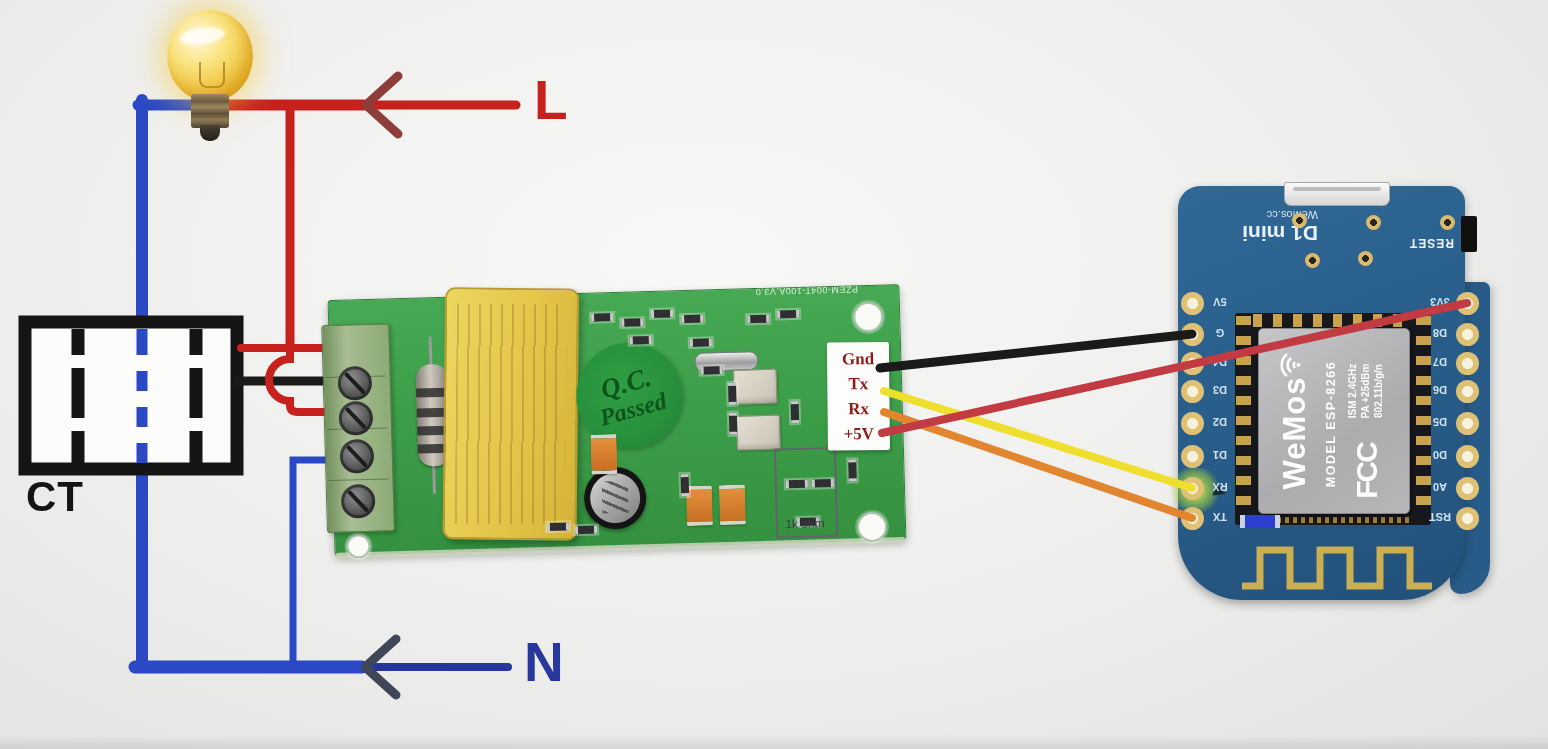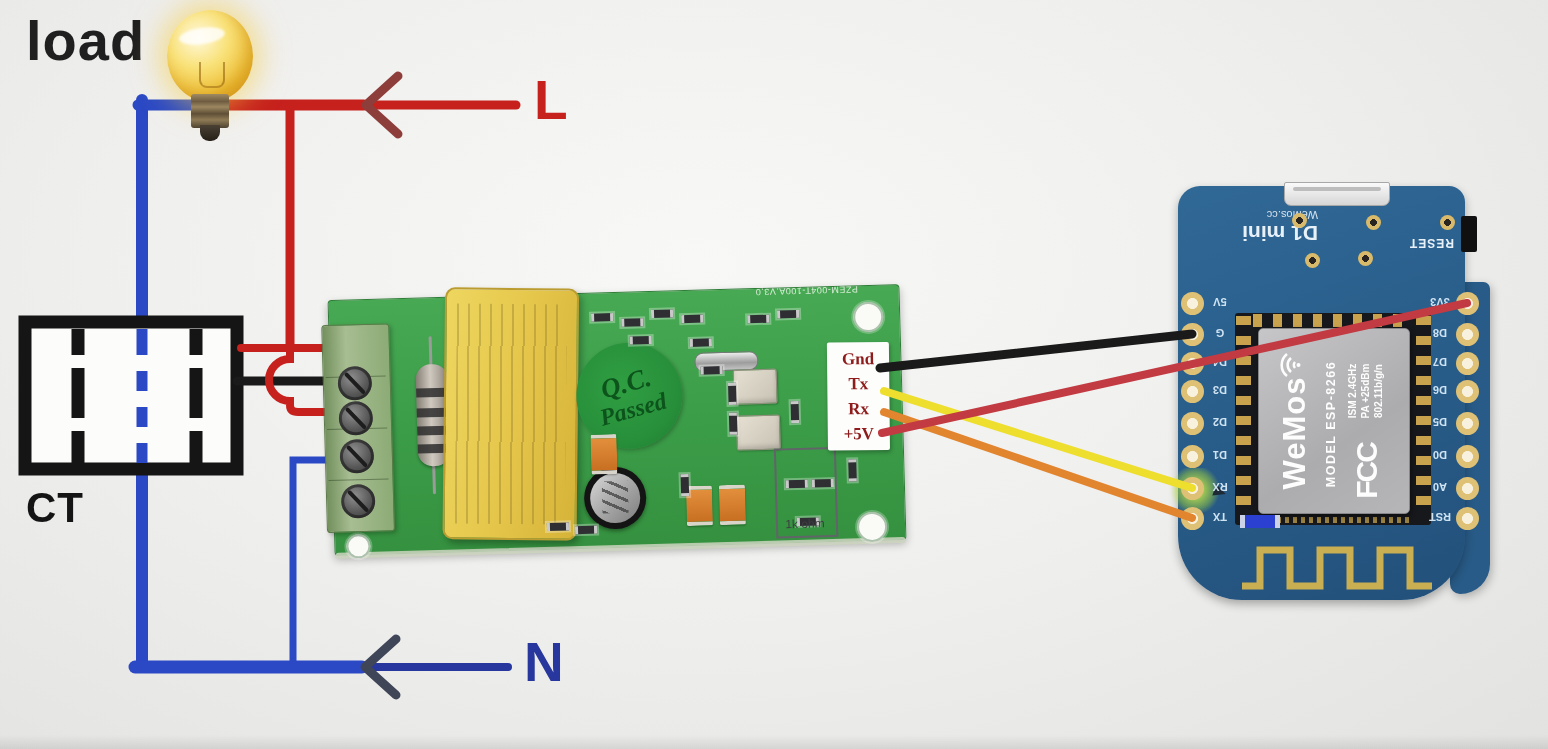--- a/index.html
+++ b/index.html
@@ -7,21 +7,21 @@
     font-family:"Liberation Sans",sans-serif;
     background:radial-gradient(ellipse at 45% 35%, #f8f8f7 0%, #efefee 50%, #e2e2e1 100%);}
   #canvas::after{content:"";position:absolute;left:0;bottom:0;width:100%;height:14px;
     background:linear-gradient(180deg,rgba(0,0,0,0),rgba(0,0,0,.09));pointer-events:none;}
   .abs{position:absolute;}
   svg.layer{position:absolute;left:0;top:0;}
 
   
   .big-label{position:absolute;font-weight:800;letter-spacing:1px;}
   #load-label{left:26px;top:8px;font-size:56px;color:#1f1f1f;}
-  #ct-label{left:26px;top:484px;font-size:42px;color:#141414;}
+  #ct-label{left:26px;top:473px;font-size:42px;color:#141414;}
   #l-label{left:534px;top:68px;font-size:55px;color:#c6211d;}
   #n-label{left:524px;top:630px;font-size:55px;color:#28379d;}
 
   
   #bulb{left:165px;top:6px;width:90px;height:140px;z-index:3;}
   #bulb .glass{position:absolute;left:2px;top:4px;width:86px;height:92px;border-radius:50%;
     background:radial-gradient(circle at 36% 30%, #fff9dd 0%, #f9e27a 35%, #edbd33 70%, #d99d1d 100%);
     box-shadow:0 0 28px 8px rgba(245,206,70,.55), inset -6px -8px 14px rgba(190,120,10,.35);}
   #bulb .shine{position:absolute;left:14px;top:22px;width:46px;height:16px;border-radius:50%;
     background:rgba(255,255,255,.8);filter:blur(1px);transform:rotate(-8deg);}
@@ -172,21 +172,20 @@
     <path d="M241,348 L334,348" stroke="#c6211d" stroke-width="8" fill="none" stroke-linecap="round"></path>
     <path d="M290,348 L290,359 A21,21 0 0 0 290,401 L290,405 Q290,412 298,412 L334,412" stroke="#c6211d" stroke-width="8" fill="none" stroke-linecap="round"></path>
 
     <path d="M516,105 L370,105" stroke="#c6211d" stroke-width="9" fill="none" stroke-linecap="round"></path>
     <path d="M398,76 L366,105 L398,134" stroke="#8e3e3a" stroke-width="9" fill="none" stroke-linecap="round" stroke-linejoin="round"></path>
 
     <path d="M508,667 L370,667" stroke="#28379d" stroke-width="8" fill="none" stroke-linecap="round"></path>
     <path d="M396,639 L365,667 L396,695" stroke="#3f4658" stroke-width="9" fill="none" stroke-linecap="round" stroke-linejoin="round"></path>
   </svg>
 
-  <div class="big-label" id="load-label">load</div>
   <div class="big-label" id="ct-label">CT</div>
   <div class="big-label" id="l-label">L</div>
   <div class="big-label" id="n-label">N</div>
 
   <div class="abs" id="bulb">
     <div class="glass"></div>
     <div class="filament"></div>
     <div class="shine"></div>
     <div class="base"></div>
     <div class="tip"></div>

